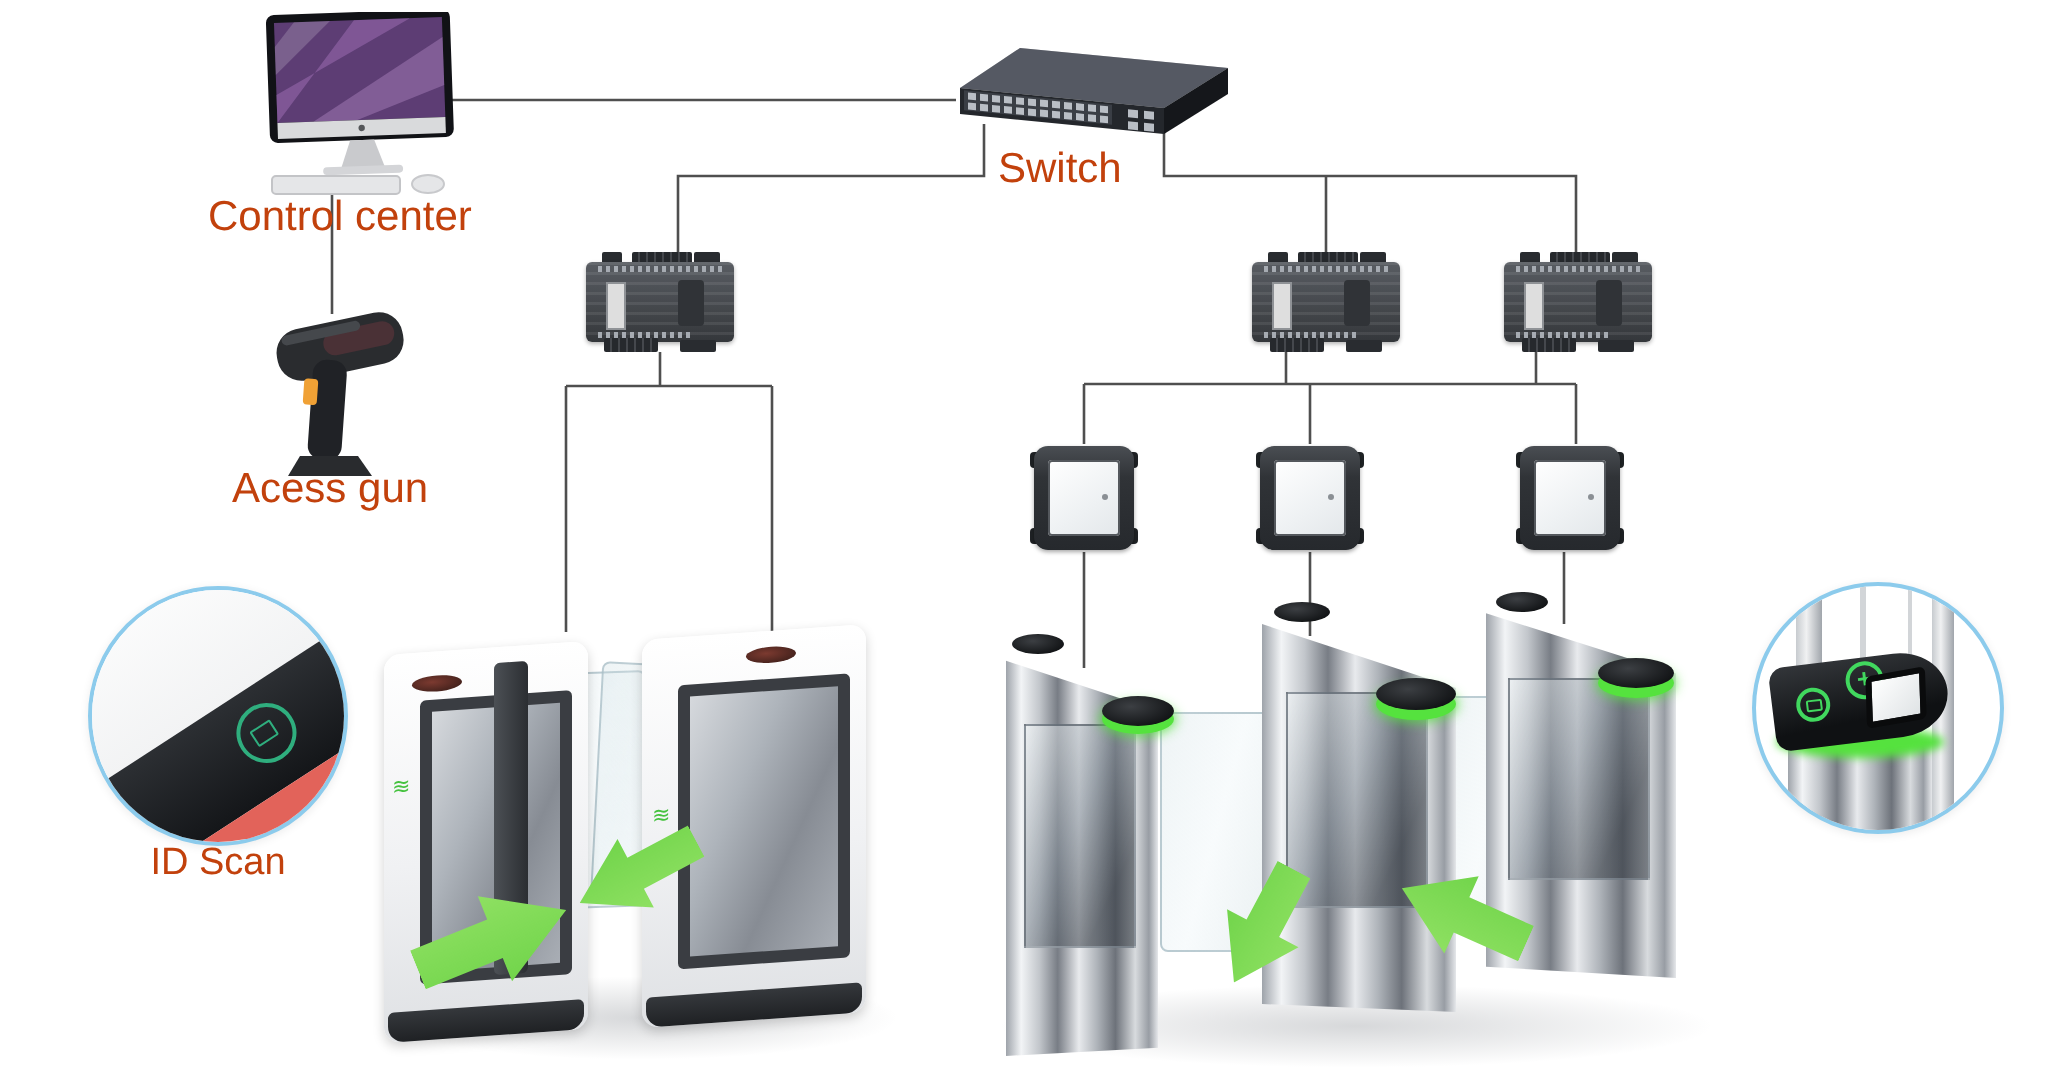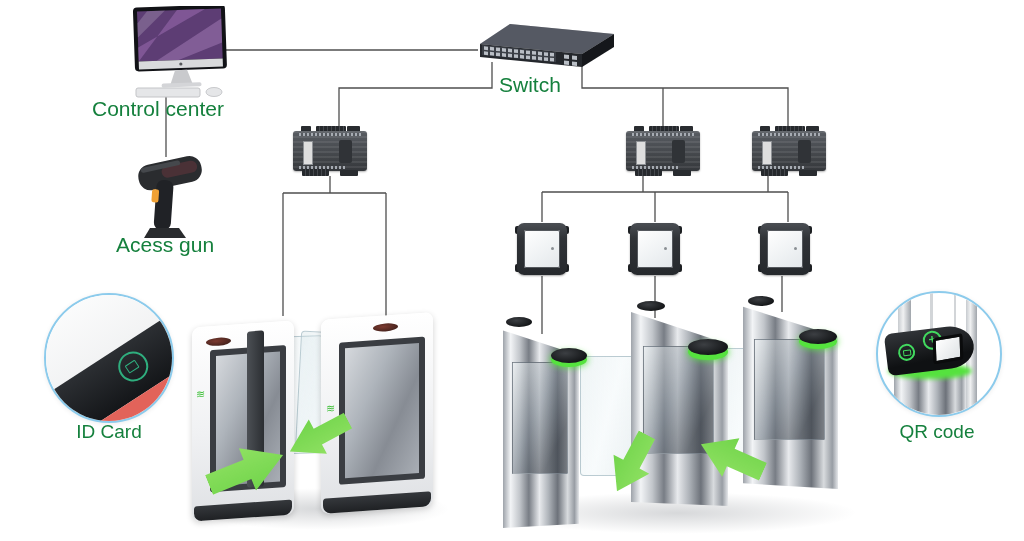--- a/index.html
+++ b/index.html
@@ -1,19 +1,19 @@
 <!DOCTYPE html>
 <html><head>
 <meta charset="utf-8">
 <style>
   html,body{margin:0;padding:0;background:#fff;}
   #stage{position:relative;width:1024px;height:541px;background:#ffffff;overflow:hidden;
          font-family:"Liberation Sans",sans-serif;color:#1d1d1d;}
   .abs{position:absolute;}
-  .lbl{position:absolute;font-size:21px;color:#15803d;white-space:nowrap;z-index:6;}
+  .lbl{position:absolute;font-size:21px;color:#c2410c;white-space:nowrap;z-index:6;}
   .lbl-sm{font-size:19px;text-align:center;}
   svg.wires{position:absolute;left:0;top:0;z-index:1;}
   .dev{position:absolute;z-index:3;}
 
   
   .controller{width:74px;height:50px;}
   .ctrl-body{position:absolute;left:0;right:0;top:5px;bottom:5px;border-radius:3px;
     background:linear-gradient(180deg,#585c62,#404347 70%,#34373b);box-shadow:0 1px 2px rgba(0,0,0,.3);overflow:hidden;}
   .ctrl-body::before{content:"";position:absolute;inset:0;
     background:repeating-linear-gradient(180deg,rgba(255,255,255,.08) 0 1.5px,transparent 1.5px 5px);}
@@ -327,19 +327,18 @@
     <div class="qrc-rod" style="left:76px;width:2px;height:44px;"></div>
     <div class="qrc-body chrome"></div>
     <div class="qrc-glow"></div>
     <div class="qrc-head">
       <div class="qrc-plus">+</div>
       <div class="qrc-card"></div>
       <div class="qrc-window"></div>
     </div>
   </div>
 
-  <div class="lbl" style="left:92px;top:97px;">Control center</div>
+  <div class="lbl" style="left:104px;top:97px;">Control center</div>
   <div class="lbl" style="left:499px;top:73px;">Switch</div>
   <div class="lbl" style="left:116px;top:233px;">Acess gun</div>
-  <div class="lbl lbl-sm" style="left:44px;top:421px;width:130px;">ID Card</div>
-  <div class="lbl lbl-sm" style="left:874px;top:421px;width:126px;">QR code</div>
+  <div class="lbl lbl-sm" style="left:44px;top:421px;width:130px;">ID Scan</div>
 
 </div>
 
 </body></html>

